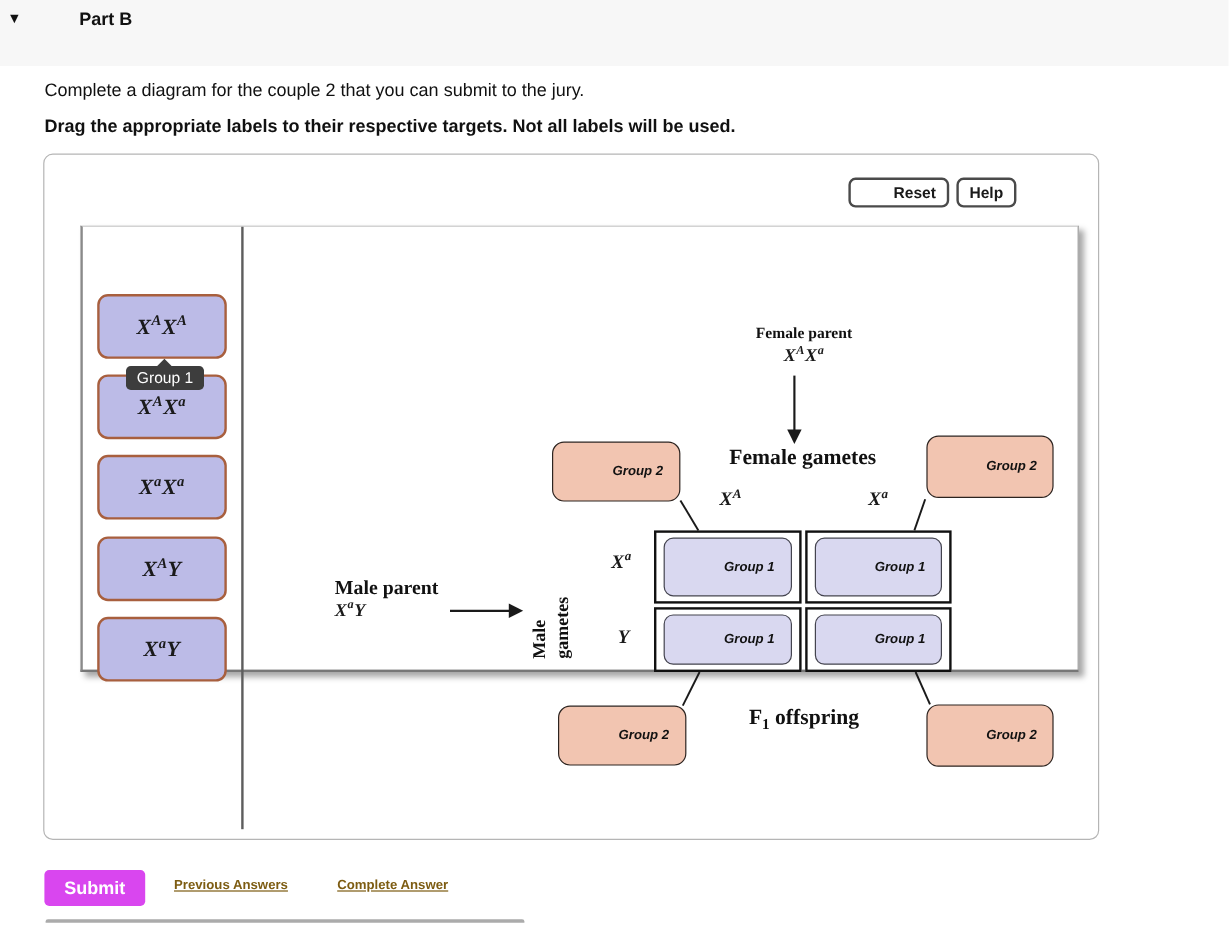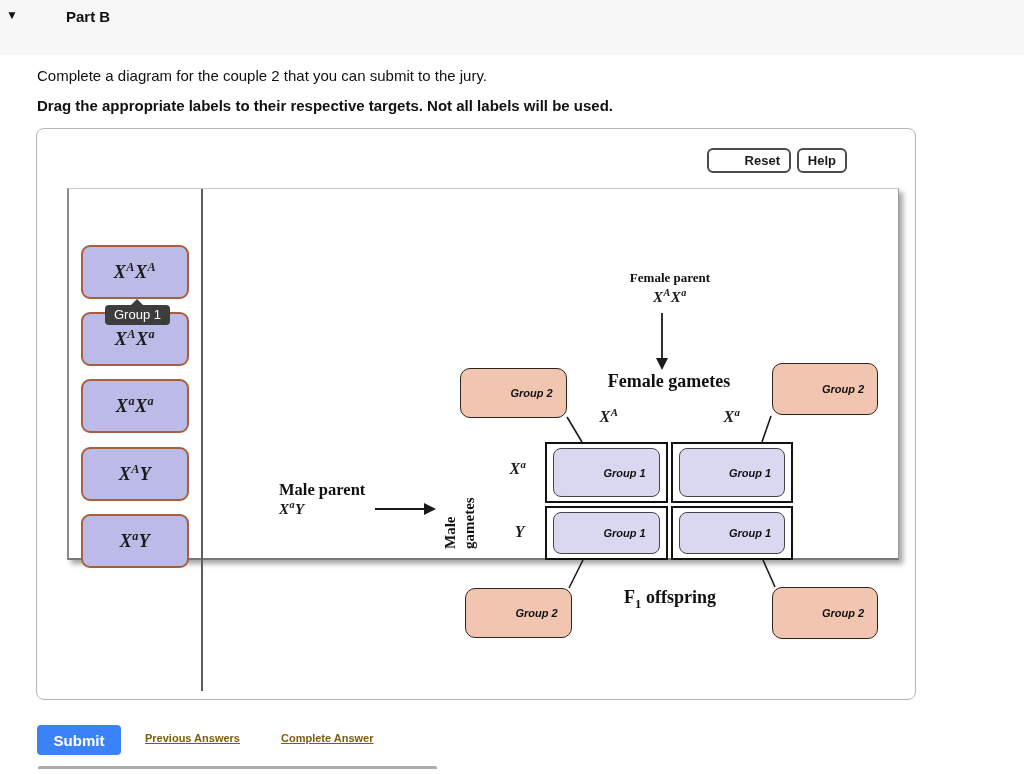--- a/index.html
+++ b/index.html
@@ -68,21 +68,21 @@
   .target.lav { left:6px; right:6px; top:4px; bottom:4px; background:#d9d8f0; border:1.5px solid #44444f; }
   .target.salmon { background:#f2c5b1; border:1.6px solid #2d2420; border-radius:10px; }
   .t-tl { left:391px; top:179px; width:107px; height:50px; }
   .t-tr { left:703px; top:174px; width:106px; height:52px; }
   .t-bl { left:396px; top:399px; width:107px; height:50px; }
   .t-br { left:703px; top:398px; width:106px; height:52px; }
 
   .overlay { position:absolute; left:0; top:0; width:832px; height:502px; pointer-events:none; }
 
   
-  .submit { position:absolute; left:37px; top:725px; width:84px; height:30px; background:#3b82f6; color:#fff; font-size:15px; font-weight:bold;
+  .submit { position:absolute; left:37px; top:725px; width:84px; height:30px; background:#d946ef; color:#fff; font-size:15px; font-weight:bold;
             border:none; border-radius:4px; cursor:pointer; font-family:"Liberation Sans",sans-serif; }
   .flink { position:absolute; top:732px; font-size:11px; font-weight:bold; color:#7d5c12; text-decoration:underline; cursor:pointer; white-space:nowrap; }
   .flink.prev { left:145px; }
   .flink.req  { left:281px; }
   .bottom-rule { position:absolute; left:38px; top:766px; width:399px; height:3px; background:#ababab; border-radius:2px 2px 0 0; }
 </style>
 </head>
 <body>
 
 <div class="page">

